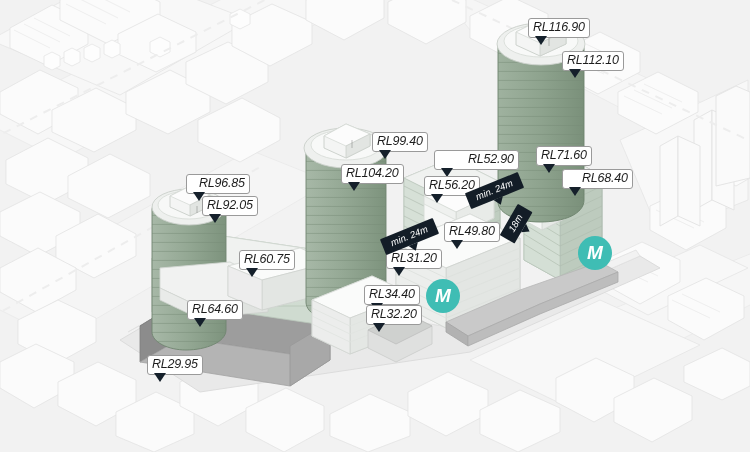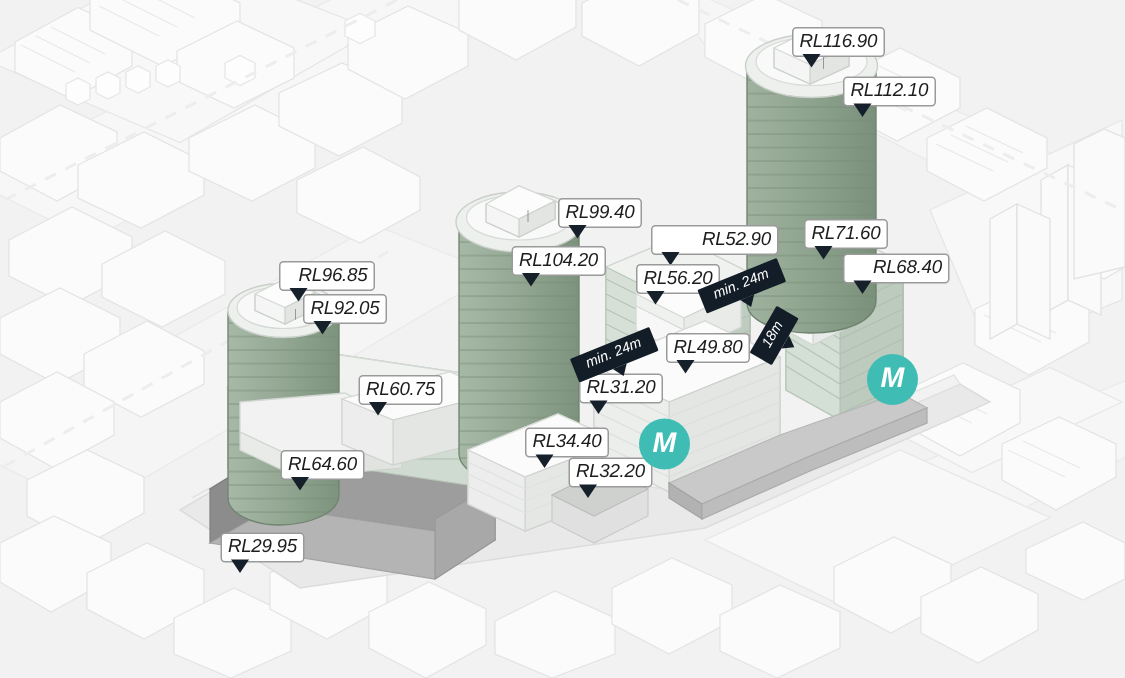--- a/index.html
+++ b/index.html
@@ -370,22 +370,22 @@
     <div class="rl-label" style="left:434px;top:150px;padding-left:33px;">RL52.90</div>
     <div class="rl-label" style="left:536px;top:146px;">RL71.60</div>
     <div class="rl-label" style="left:424px;top:176px;">RL56.20</div>
     <div class="rl-label" style="left:562px;top:169px;padding-left:19px;">RL68.40</div>
     <div class="rl-label" style="left:186px;top:174px;padding-left:12px;">RL96.85</div>
     <div class="rl-label" style="left:202px;top:196px;">RL92.05</div>
     <div class="rl-label" style="left:444px;top:222px;">RL49.80</div>
     <div class="rl-label" style="left:386px;top:249px;">RL31.20</div>
     <div class="rl-label" style="left:239px;top:250px;">RL60.75</div>
     <div class="rl-label" style="left:187px;top:269px;margin-top:31px;">RL64.60</div>
-    <div class="rl-label" style="left:350px;top:285px;">RL34.40</div>
-    <div class="rl-label" style="left:379px;top:305px;">RL32.20</div>
+    <div class="rl-label" style="left:364px;top:285px;">RL34.40</div>
+    <div class="rl-label" style="left:366px;top:305px;">RL32.20</div>
     <div class="rl-label" style="left:147px;top:315px;margin-top:40px;">RL29.95</div>
 
     <div class="dim-label" style="left:466px;top:182px;transform:rotate(-22deg);">min. 24m</div>
     <div class="dim-label" style="left:498px;top:215px;transform:rotate(-60deg);">18m</div>
     <div class="dim-label" style="left:381px;top:228px;transform:rotate(-22deg);">min. 24m</div>
 
     <div class="metro-marker" style="left:578px;top:236px;">M</div>
     <div class="metro-marker" style="left:426px;top:279px;">M</div>
 
   </div>

